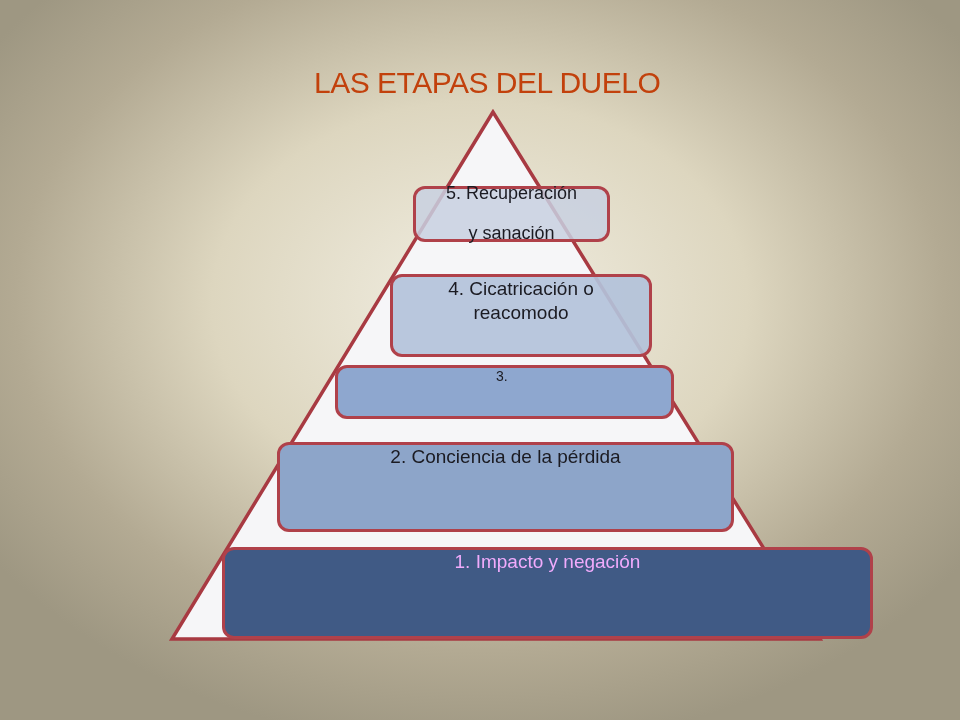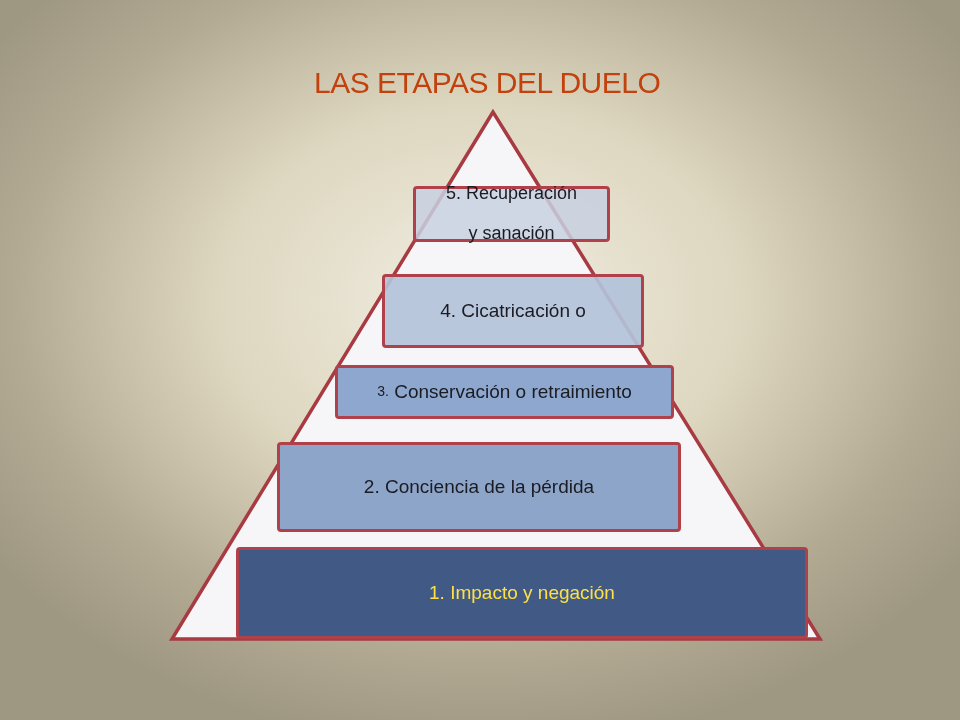--- a/index.html
+++ b/index.html
@@ -9,54 +9,55 @@
     font-family: "Liberation Sans", sans-serif;
   }
   .title {
     position:absolute; left:314px; top:66px;
     font-size:30px; color:#c2410c; letter-spacing:-0.5px;
     font-family: "Liberation Sans", sans-serif;
   }
   svg.pyr { position:absolute; left:0; top:0; }
   .level {
     position:absolute; box-sizing:border-box;
-    border:3px solid #b0414a; border-radius:4px;
-    display:flex; align-items:center; justify-content:center; text-align:center;
+    border:3px solid #b0414a; border-radius:12px;
+    display:flex; justify-content:center; text-align:center;
     color:#1b1b22; font-size:19px; line-height:1.25;
     font-family: "Liberation Sans", sans-serif;
   }
   .l5 { left:413px; top:186px; width:197px; height:56px; background:rgba(200,208,224,0.85); flex-direction:column; line-height:1.9; font-size:18px; }
-  .l4 { left:382px; top:274px; width:262px; height:74px; background:rgba(179,194,218,0.92); }
+  .l4 { left:390px; top:274px; width:262px; height:83px; background:rgba(179,194,218,0.92); }
   .l3 { left:335px; top:365px; width:339px; height:54px; background:#8ea7cf; }
-  .l2 { left:277px; top:442px; width:404px; height:90px; background:#8da5c9; }
-  .l1 { left:236px; top:547px; width:572px; height:92px; background:#405a85; color:#fde047; }
+  .l2 { left:277px; top:442px; width:457px; height:90px; background:#8da5c9; }
+  .l1 { left:222px; top:547px; width:651px; height:92px; background:#405a85; color:#f0abfc; }
   .small { font-size:14px; }
 </style>
 </head>
 <body>
 
 <div class="title">LAS ETAPAS DEL DUELO</div>
 
 <svg class="pyr" width="960" height="720">
   <polygon points="493,112 172,639 820,639" fill="#f6f6f8" stroke="#a83a42" stroke-width="3.5" stroke-linejoin="miter"></polygon>
 </svg>
 
 <div class="level l5">
   <span style="line-height:1.1">5. Recuperación</span>
   <span style="line-height:1.1;margin-top:20px">y sanación</span>
 </div>
 
 <div class="level l4">
   <div>
     <div>4. Cicatricación o</div>
+    <div>reacomodo</div>
   </div>
 </div>
 
 <div class="level l3">
-  <span class="small">3.</span>&nbsp;<span>Conservación o retraimiento</span>
+  <span class="small">3.</span>&nbsp;
 </div>
 
 <div class="level l2">
   <span>2. Conciencia de la pérdida</span>
 </div>
 
 <div class="level l1">
   <span>1. Impacto y negación</span>
 </div>
 

